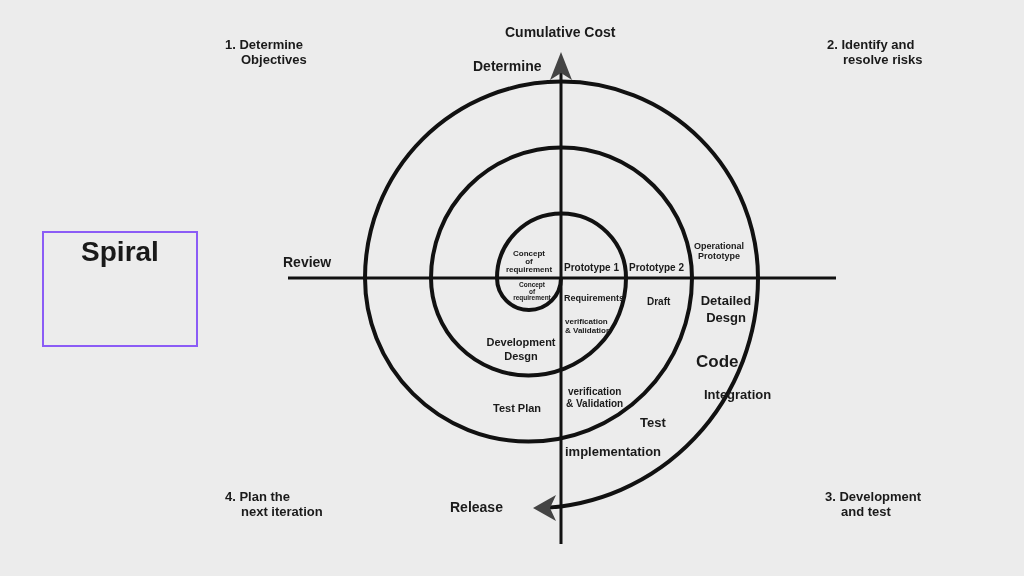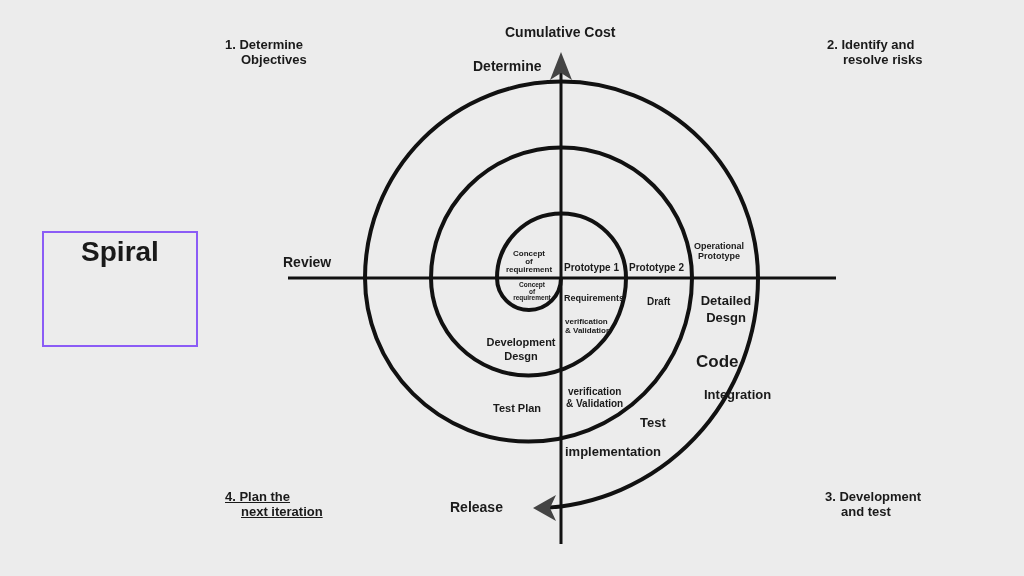--- a/index.html
+++ b/index.html
@@ -54,21 +54,21 @@
   <span class="l2">Objectives</span>
 </div>
 <div class="lbl phase" style="left:827px;top:38px;">
   <span>2. Identify and</span>
   <span class="l2">resolve risks</span>
 </div>
 <div class="lbl phase" style="left:825px;top:490px;">
   <span>3. Development</span>
   <span class="l2">and test</span>
 </div>
-<div class="lbl phase" style="left:225px;top:490px;text-decoration:underline;">
+<div class="lbl phase" style="left:225px;top:490px;">
   <span>4. Plan the</span>
   <span class="l2">next iteration</span>
 </div>
 
 <div class="lbl center" style="left:500px;top:250px;width:58px;font-size:8px;line-height:8px;">
   <div>Concept</div>
   <div>of</div>
   <div>requirement</div>
 </div>
 <div class="lbl center" style="left:510px;top:282px;width:44px;font-size:6.5px;line-height:6.5px;">

